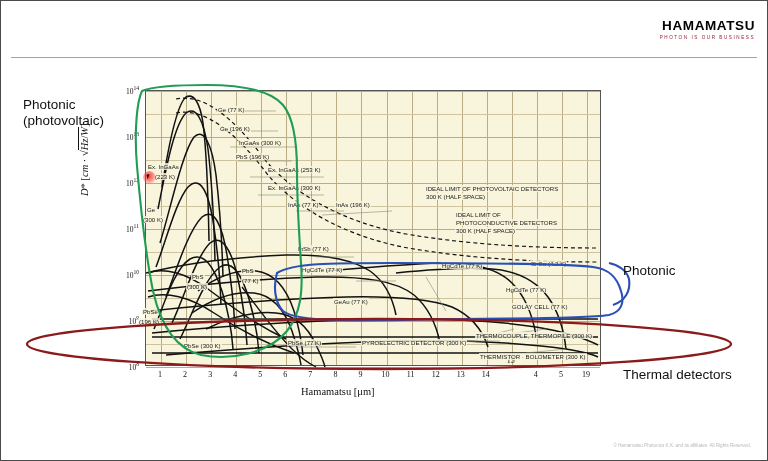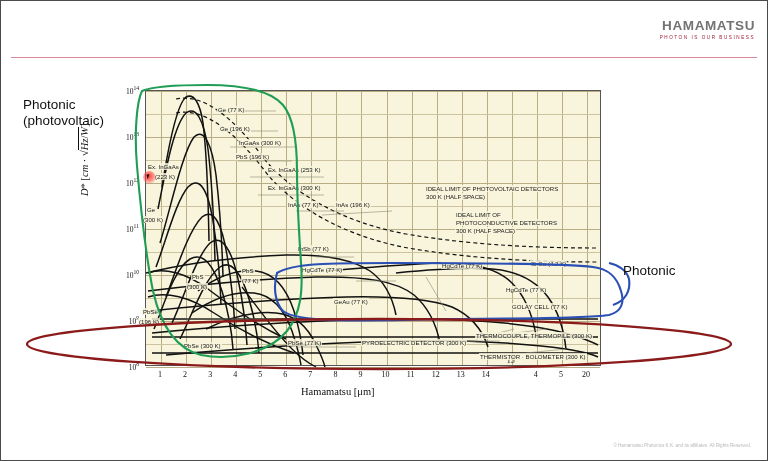--- a/index.html
+++ b/index.html
@@ -17,21 +17,21 @@
   }
   
   #title{
     position:absolute;left:14px;top:18px;
     font-size:18.5px;color:#111;letter-spacing:.1px;white-space:nowrap;
   }
   #logo{
     position:absolute;right:12px;top:17px;text-align:right;
   }
   #logo .word{
-    font-size:13.5px;font-weight:bold;color:#737373;letter-spacing:.6px;
+    font-size:13.5px;font-weight:bold;color:#000000;letter-spacing:.6px;
     font-family:"Liberation Sans", sans-serif;
   }
   #logo .tag{
     font-size:4.6px;color:#9e1b32;letter-spacing:1.55px;margin-top:2px;
   }
   #rule{
     position:absolute;left:10px;right:10px;top:56px;height:1px;
     background:#d98a96;
   }
   
@@ -225,21 +225,21 @@
       <div class="xlab" style="left: 327.418px; top: 369px;">8</div>
       <div class="xlab" style="left: 352.473px; top: 369px;">9</div>
       <div class="xlab" style="left: 377.527px; top: 369px;">10</div>
       <div class="xlab" style="left: 402.582px; top: 369px;">11</div>
       <div class="xlab" style="left: 427.637px; top: 369px;">12</div>
       <div class="xlab" style="left: 452.692px; top: 369px;">13</div>
       <div class="xlab" style="left: 477.747px; top: 369px;">14</div>
       <div class="xlab" style="left: 502.802px; top: 355px;">15</div>
       <div class="xlab" style="left: 527.857px; top: 369px;">4</div>
       <div class="xlab" style="left: 552.912px; top: 369px;">5</div>
-      <div class="xlab" style="left: 577.967px; top: 369px;">20</div>
+      <div class="xlab" style="left: 577.967px; top: 369px;">19</div>
     </div>
 
   <div id="inline-labels">
       <div class="clab" style="left: 216px; top: 105px;">Ge (77 K)</div>
       <div class="clab" style="left: 218px; top: 124px;">Ge (196 K)</div>
       <div class="clab" style="left: 237px; top: 138px;">InGaAs (300 K)</div>
       <div class="clab" style="left: 234px; top: 152px;">PbS (196 K)</div>
       <div class="clab" style="left: 266px; top: 165px;">Ex. InGaAs (253 K)</div>
       <div class="clab" style="left: 266px; top: 183px;">Ex. InGaAs (300 K)</div>
       <div class="clab" style="left: 146px; top: 162px;">Ex. InGaAs</div>
@@ -295,19 +295,22 @@
     <ellipse cx="378" cy="343" rx="352" ry="25" fill="none" stroke="#8b1a1a" stroke-width="2.3"></ellipse>
   </svg>
 
   <div class="anno" style="left:22px;top:96px;">
     <div>Photonic</div>
     <div>(photovoltaic)</div>
   </div>
   <div class="anno" style="left:622px;top:262px;">
     <div>Photonic</div>
   </div>
+  <div class="anno" style="left:622px;top:366px;">
+    <div>Thermal detectors</div>
+  </div>
 
   <div id="cursor">
       <span class="arrow"></span>
     </div>
 
   <div id="footer">© Hamamatsu Photonics K.K. and its affiliates. All Rights Reserved.</div>
 </div>
 
 </body></html>

